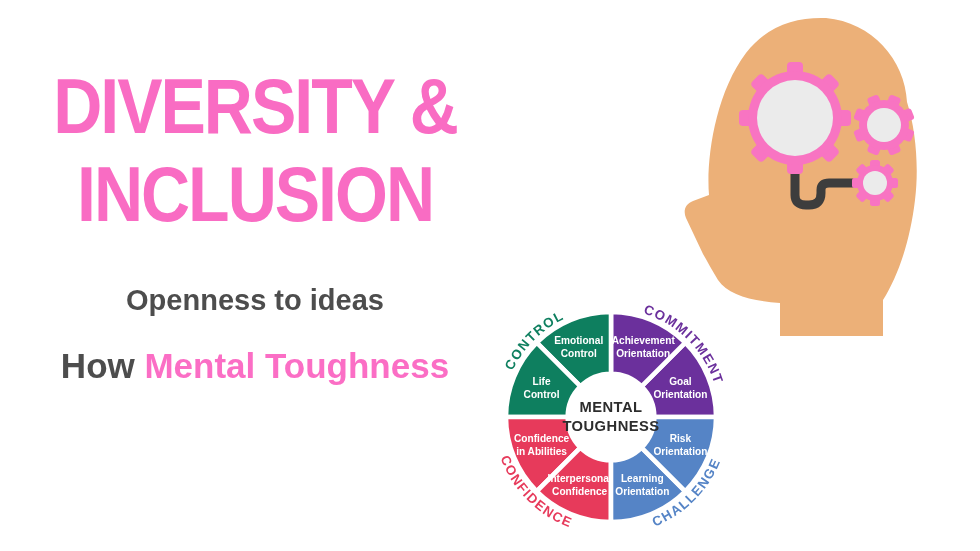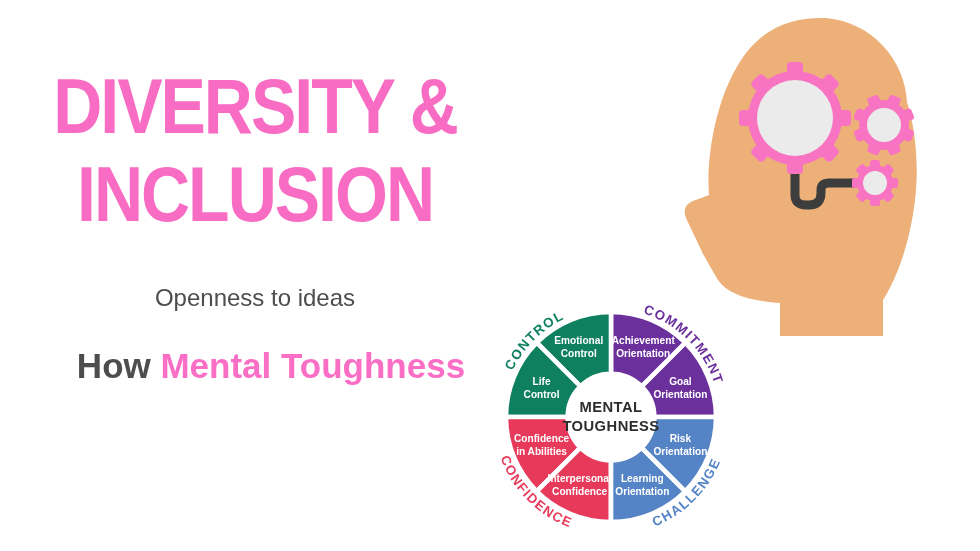--- a/index.html
+++ b/index.html
@@ -11,24 +11,24 @@
   
   .text-col{position:absolute;left:20px;top:0;width:470px;text-align:center;}
   .main-title{
     position:absolute;left:0;top:62px;width:470px;
     font-size:68px;font-weight:800;line-height:1.12;letter-spacing:-2px;
     color:#f96cc3;transform:scaleY(1.15);transform-origin:top center;
     white-space:nowrap;
   }
   .subtitle{
     position:absolute;left:0;top:284px;width:470px;
-    font-size:24px;font-weight:normal;color:#4d4d4d;
+    font-size:29px;font-weight:bold;color:#4d4d4d;
   }
   .tagline{
-    position:absolute;left:16px;top:346px;width:470px;
+    position:absolute;left:0;top:346px;width:470px;
     font-size:35px;font-weight:bold;color:#4d4d4d;line-height:1.15;
   }
   .tagline .hl{color:#fb6ec5;}
   
   .head-svg{position:absolute;left:676px;top:12px;width:258px;height:330px;}
   .skin{fill:#ecb078;}
   .gear{fill:#f874c2;}
   .gear-core{fill:#ebebeb;}
   .connector{fill:none;stroke:#3d3d3d;stroke-width:9;stroke-linecap:round;stroke-linejoin:round;}
   

